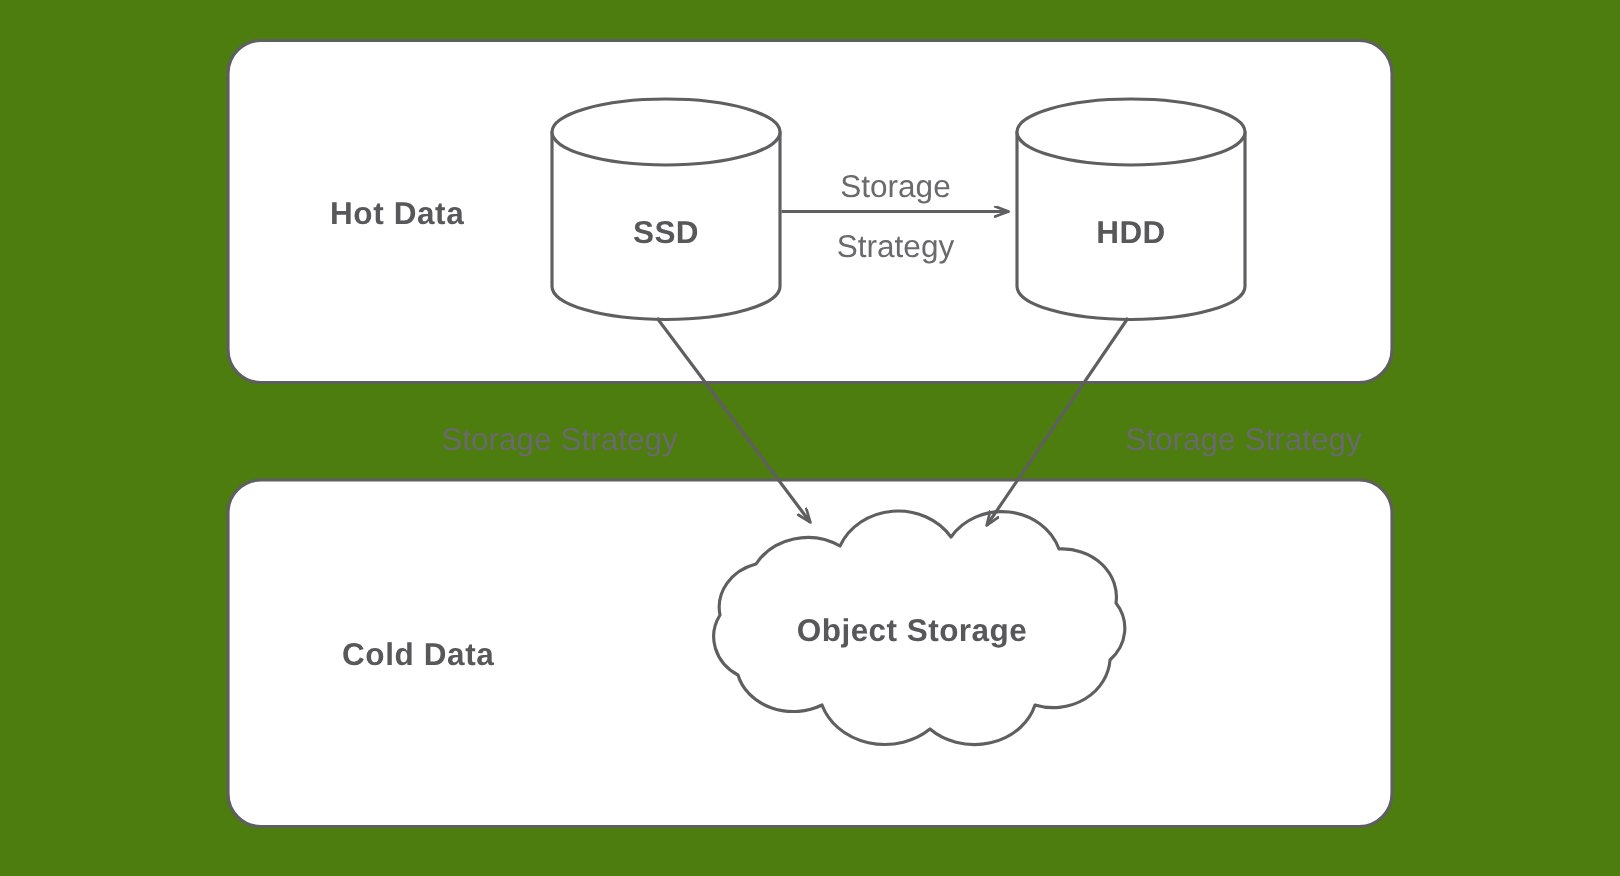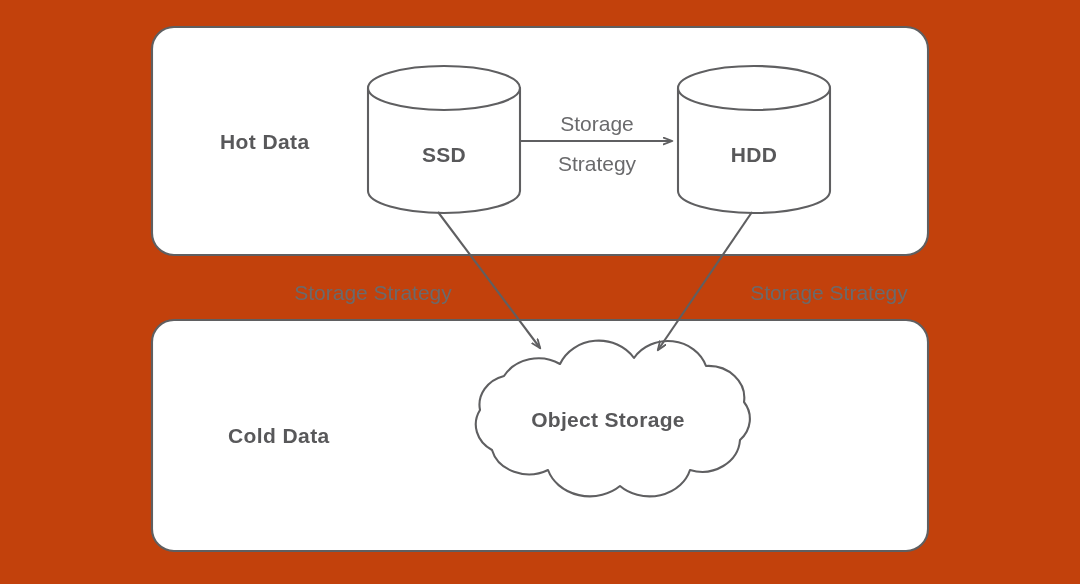--- a/index.html
+++ b/index.html
@@ -10,21 +10,21 @@
   body {
     width: 1080px;
     height: 584px;
     font-family: "Liberation Sans", sans-serif;
     overflow: hidden;
   }
   #diagram-root {
     position: relative;
     width: 1080px;
     height: 584px;
-    background: #c2410c;
+    background: #4d7c0f;
   }
   svg#diagram-canvas {
     position: absolute;
     left: 0;
     top: 0;
     width: 1080px;
     height: 584px;
     display: block;
   }
   .tier-box {

